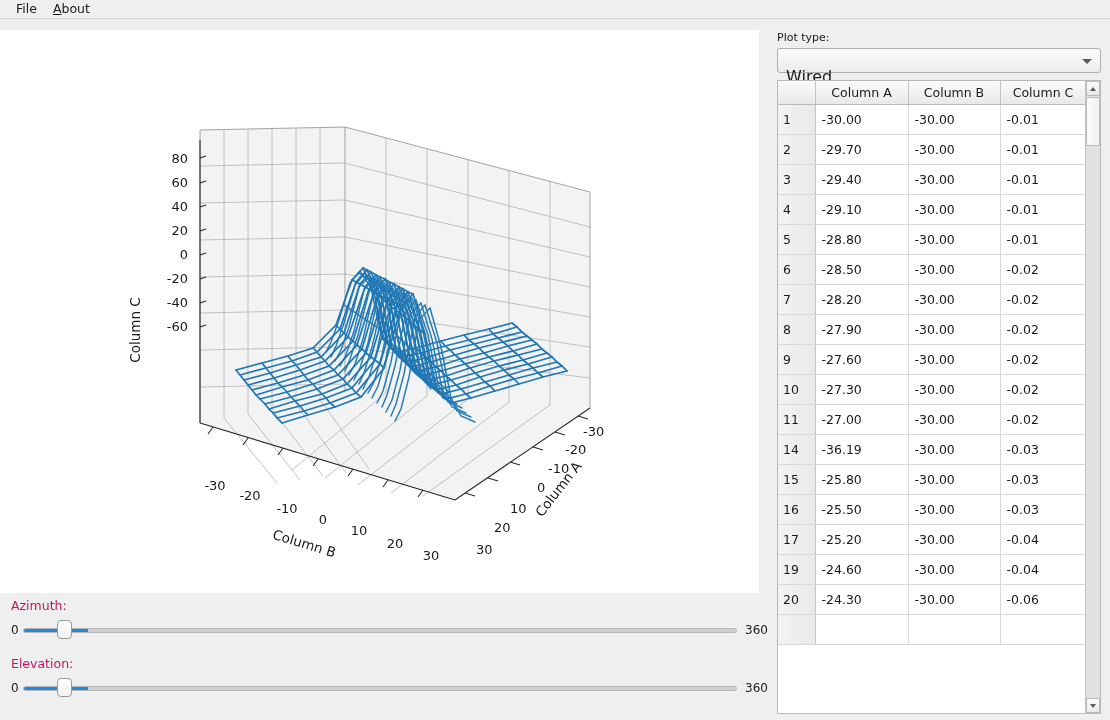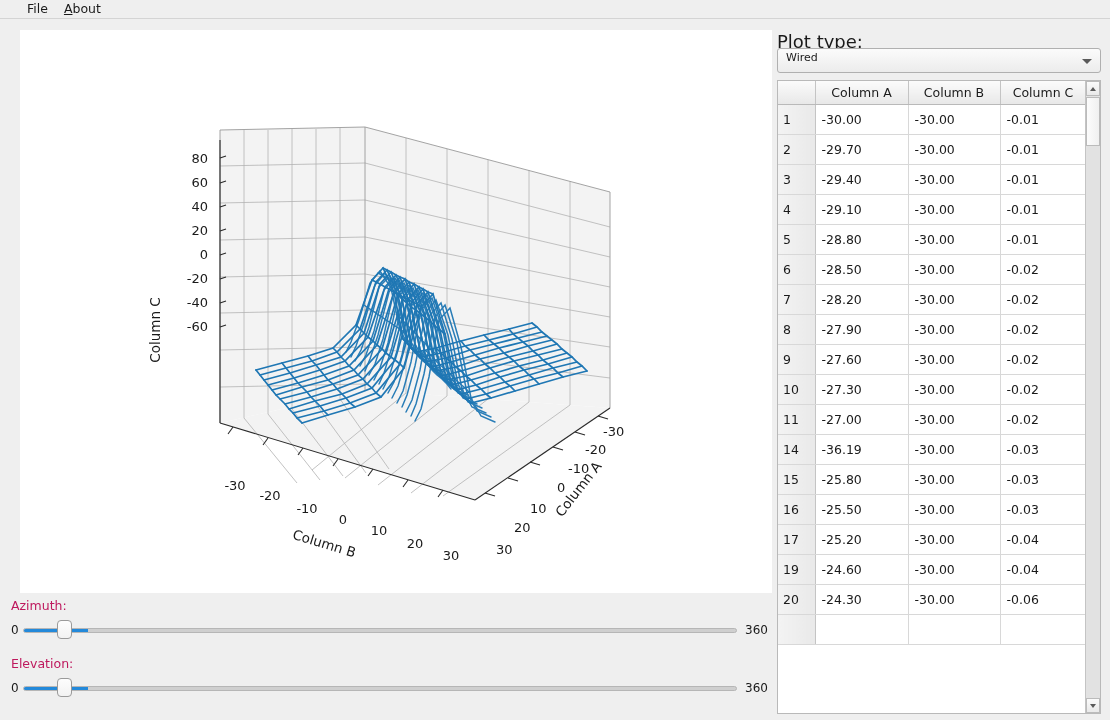--- a/index.html
+++ b/index.html
@@ -17,21 +17,21 @@
     position: relative;
   }
 
   
   #menubar {
     height: 19px;
     background: #efefef;
     border-bottom: 1px solid #d4d4d4;
     display: flex;
     align-items: center;
-    padding-left: 19px;
+    padding-left: 8px;
     box-sizing: border-box;
   }
   .menu-item {
     padding: 2px 8px;
     font-size: 12.5px;
     color: #1a1a1a;
     cursor: default;
     line-height: 1;
   }
   .menu-item .mnemonic { text-decoration: underline; }
@@ -48,21 +48,21 @@
   
   #left-pane {
     position: absolute;
     left: 0;
     top: 0;
     width: 772px;
     height: 700px;
   }
   #plot-canvas {
     position: absolute;
-    left: 20px;
+    left: 0;
     top: 10px;
     width: 759px;
     height: 563px;
     background: #ffffff;
     overflow: hidden;
   }
   #plot-canvas svg { display: block; }
 
   
   .slider-block { position: absolute; left: 0; width: 772px; }
@@ -129,40 +129,40 @@
     left: 772px;
     top: 0;
     width: 338px;
     height: 700px;
     background: #efefef;
   }
   #plot-type-label {
     position: absolute;
     left: 5px;
     top: 11px;
-    font-size: 18px;
+    font-size: 11px;
     color: #1a1a1a;
   }
   #plot-type-combo {
     position: absolute;
     left: 5px;
     top: 28px;
     width: 324px;
     height: 25px;
     background: linear-gradient(to bottom, #fbfbfb, #ececec);
     border: 1px solid #b0b0b0;
     border-radius: 3px;
     box-sizing: border-box;
     cursor: pointer;
   }
   #plot-type-value {
     position: absolute;
     left: 8px;
-    top: 2px;
-    font-size: 11px;
+    top: 18px;
+    font-size: 16px;
     color: #1a1a1a;
   }
   #combo-arrow {
     position: absolute;
     right: 8px;
     top: 10px;
     width: 0;
     height: 0;
     border-left: 5px solid transparent;
     border-right: 5px solid transparent;

